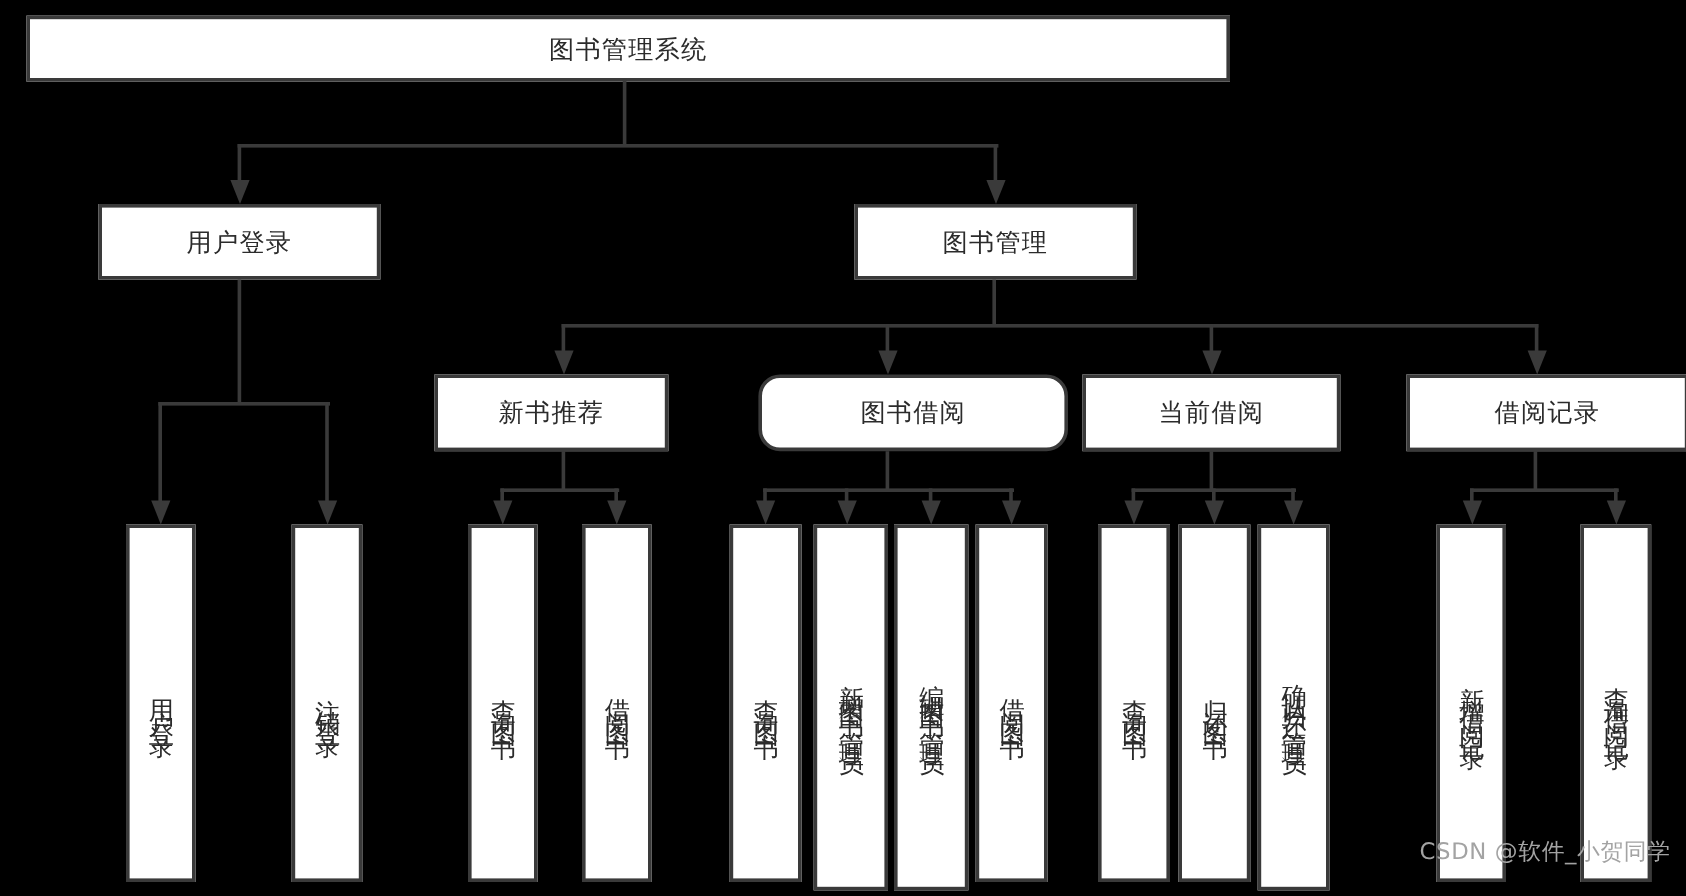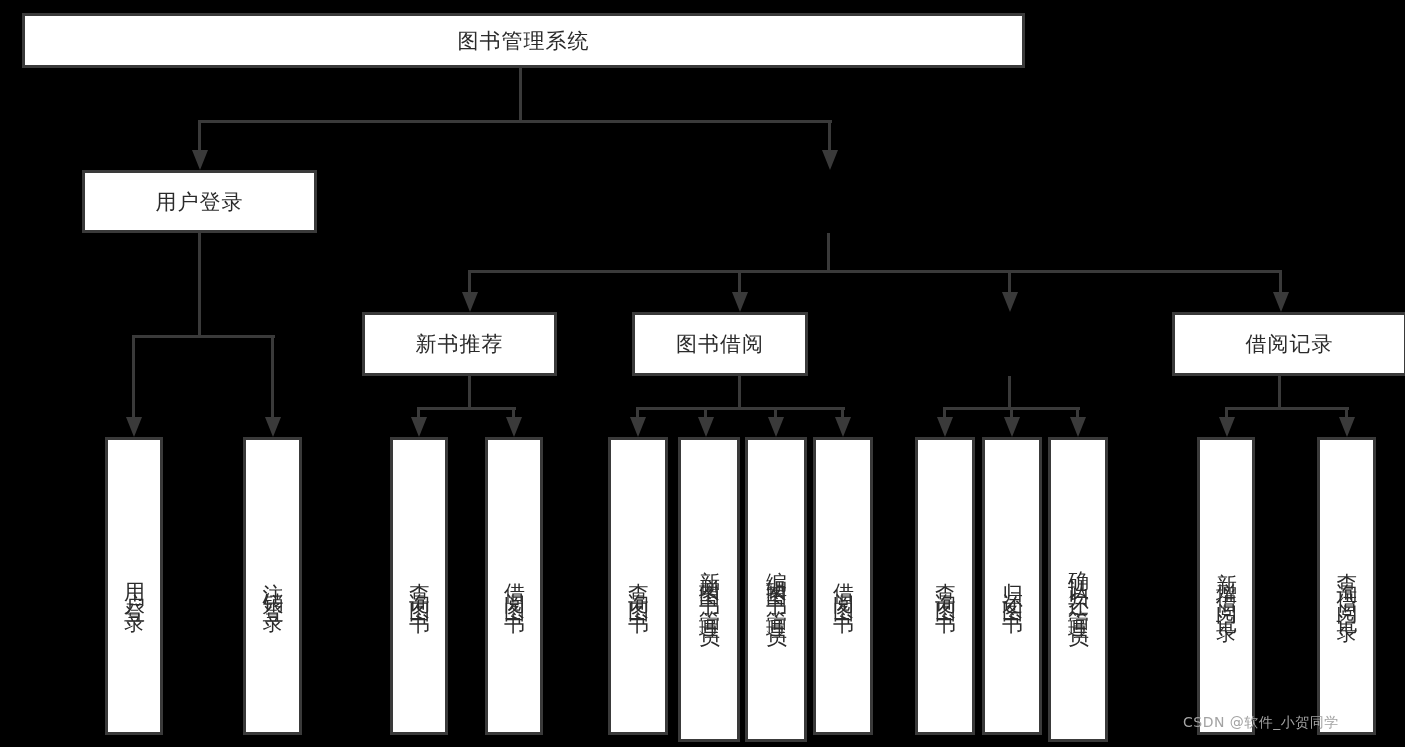--- a/index.html
+++ b/index.html
@@ -46,50 +46,56 @@
   .vl{position:absolute;width:3px;background:var(--line);}
   .hl{position:absolute;height:3px;background:var(--line);}
   .arrow{
     position:absolute;width:0;height:0;
     border-left:8px solid transparent;
     border-right:8px solid transparent;
     border-top:20px solid var(--line);
   }
   .watermark{
     position:absolute;
-    left:1183px;top:714px;
-    font-size:14px;
+    left:1183px;top:697px;
+    font-size:19px;
     color:#a3a3a3;
     letter-spacing:0.5px;
     white-space:nowrap;
     z-index:10;
   }
 </style>
 </head>
 <body>
 
 <div id="canvas">
 
   <div class="node" style="left:22px;top:13px;width:1003px;height:55px;">
     <span>图书管理系统</span>
   </div>
 
   <div class="node" style="left:82px;top:170px;width:235px;height:63px;">
     <span>用户登录</span>
   </div>
 
+  <div class="node" style="left:712px;top:170px;width:235px;height:63px;">
+    <span>图书管理</span>
+  </div>
 
   <div class="node" style="left:362px;top:312px;width:195px;height:64px;">
     <span>新书推荐</span>
   </div>
 
-  <div class="node" style="left:632px;top:312px;width:176px;height:64px;">
+  <div class="node" style="left:632px;top:312px;width:258px;height:64px;border-radius:18px;">
     <span>图书借阅</span>
   </div>
 
+  <div class="node" style="left:902px;top:312px;width:215px;height:64px;">
+    <span>当前借阅</span>
+  </div>
 
   <div class="node" style="left:1172px;top:312px;width:235px;height:64px;">
     <span>借阅记录</span>
   </div>
 
   <div class="leaf" style="left:105px;top:437px;width:58px;height:298px;">
     <span>用户登录</span>
   </div>
 
   <div class="leaf" style="left:243px;top:437px;width:59px;height:298px;">

